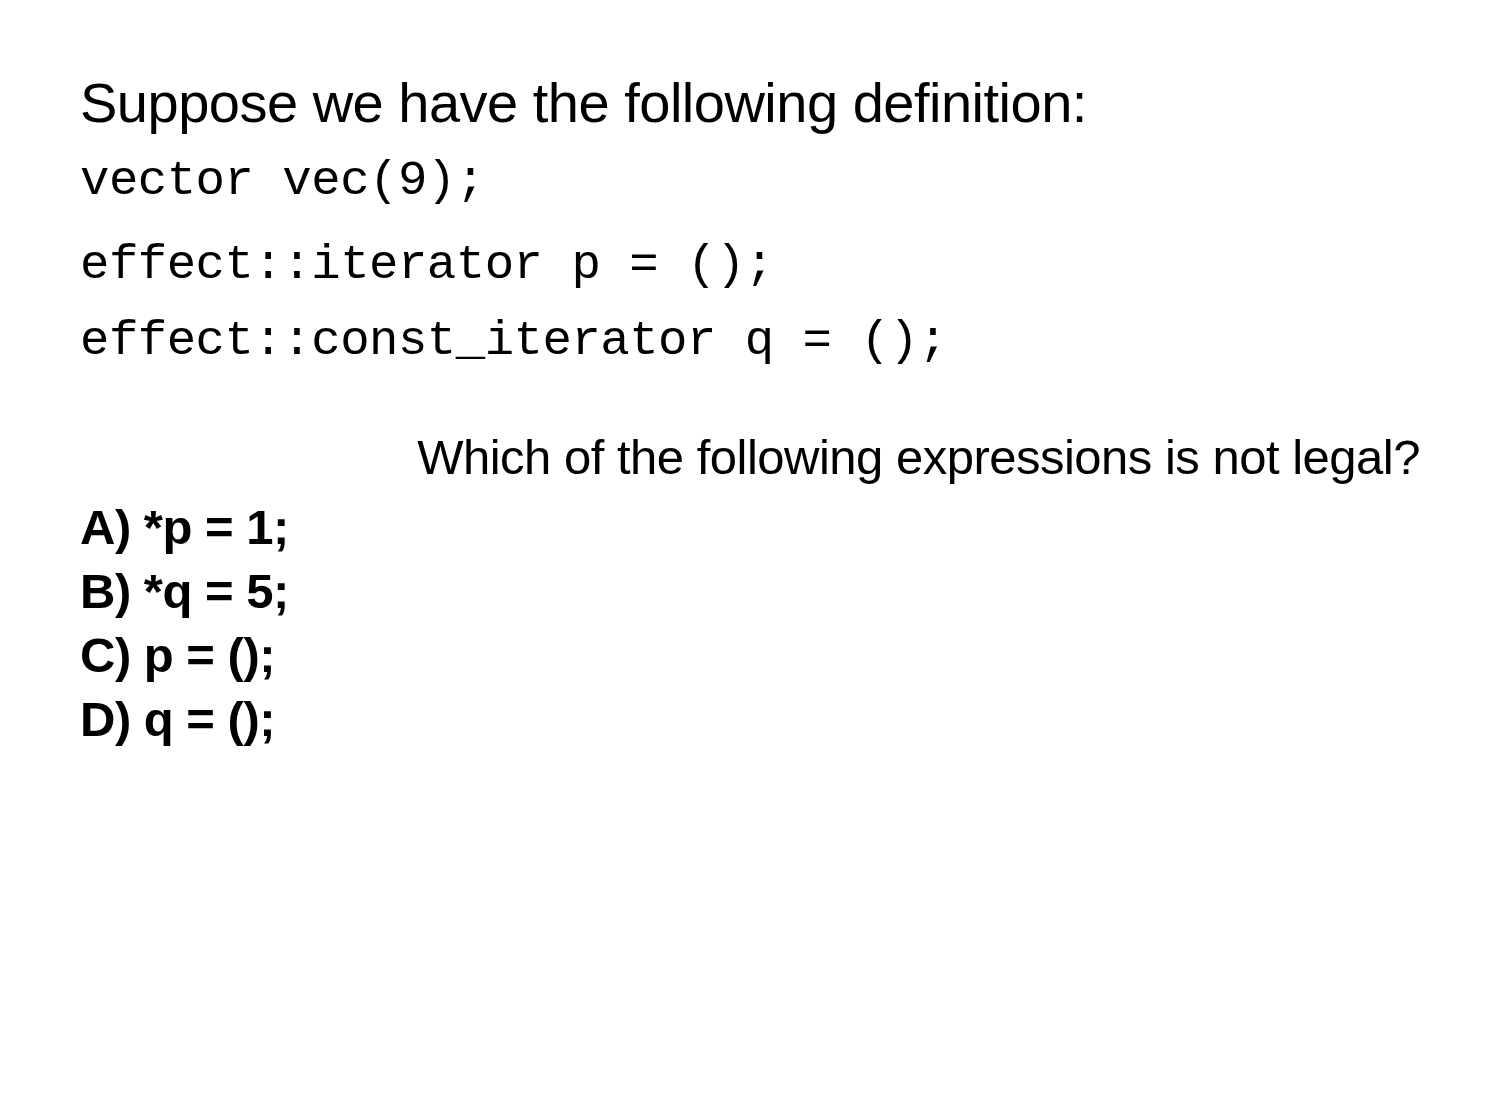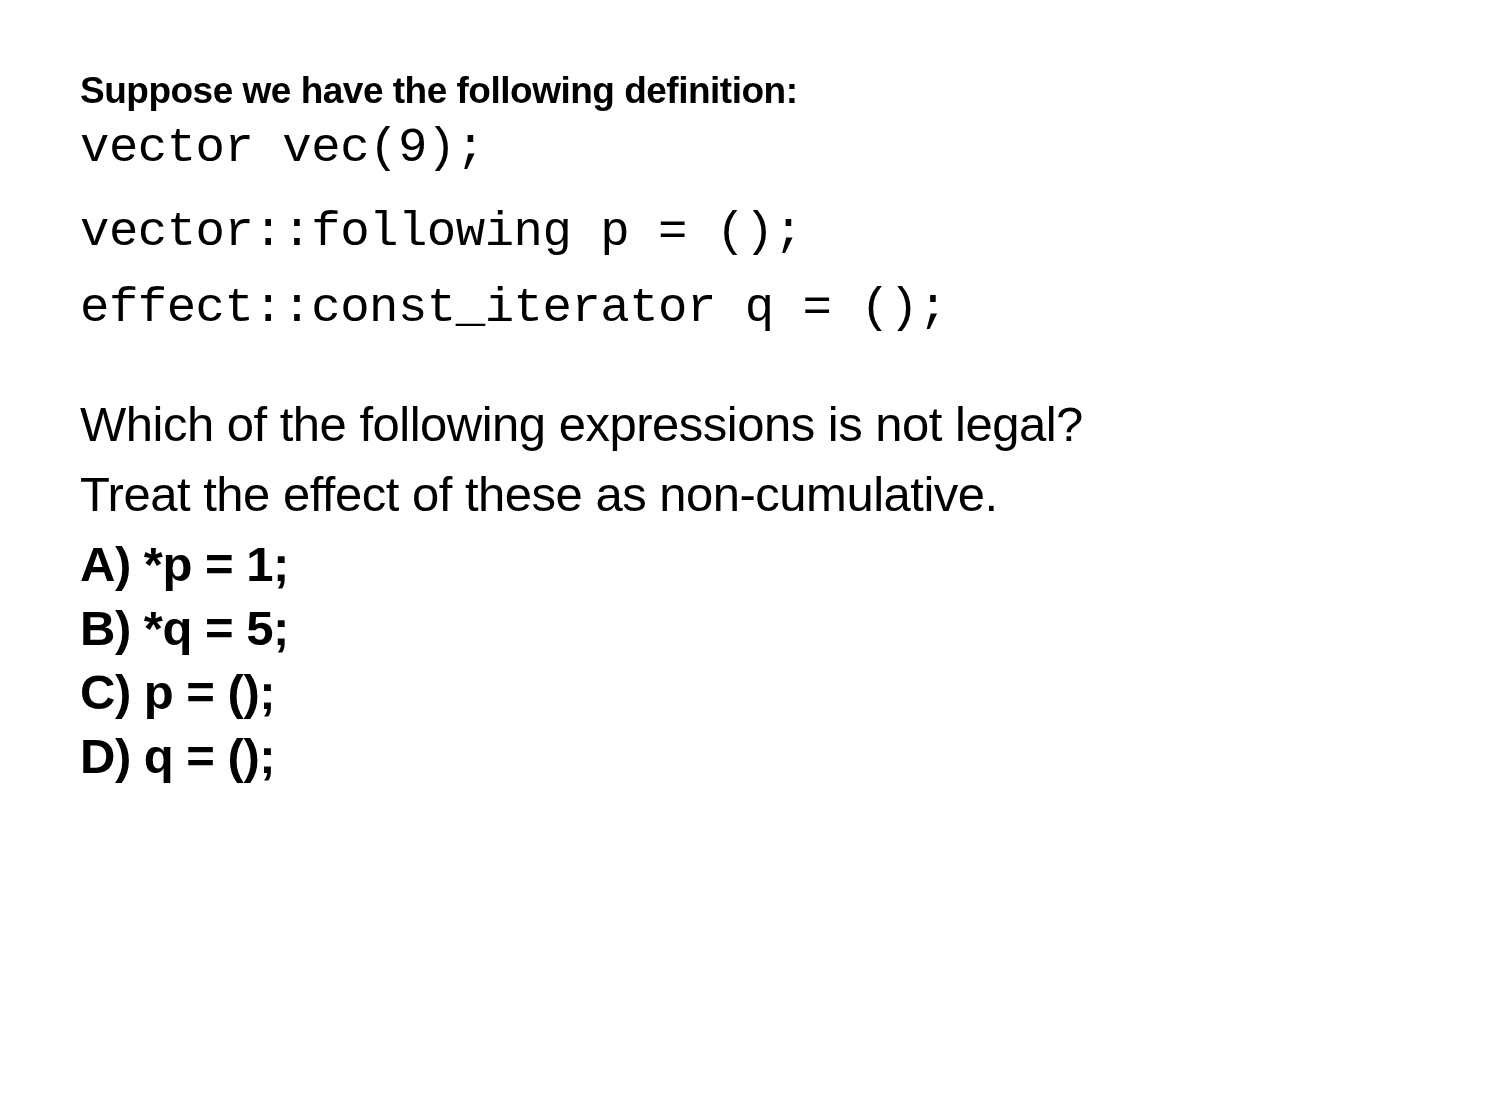--- a/index.html
+++ b/index.html
@@ -9,59 +9,59 @@
     height: 1096px;
     background: #ffffff;
     font-family: -apple-system, BlinkMacSystemFont, "Helvetica Neue", Arial, sans-serif;
     color: #000000;
   }
   .page {
     padding: 70px 80px 40px 80px;
     box-sizing: border-box;
   }
   .intro {
-    font-size: 37px;
-    font-weight: 700;
-    margin-bottom: 8px;
+    font-size: 56px;
+    font-weight: 400;
+    margin-bottom: 18px;
     letter-spacing: -0.5px;
   }
   .code {
     font-family: "Courier New", Courier, monospace;
     font-size: 49px;
     font-weight: 400;
     margin-bottom: 20px;
     letter-spacing: -0.5px;
   }
   .code.extra-gap {
     margin-top: 28px;
   }
   .gap {
     height: 40px;
   }
   .question {
     font-size: 49px;
     font-weight: 400;
     margin-bottom: 14px;
     letter-spacing: -0.5px;
+    text-align: right;
   }
   .option {
     font-size: 49px;
     font-weight: 700;
     margin-bottom: 8px;
     letter-spacing: -0.5px;
   }
 </style>
 </head>
 <body>
 
 <div class="page">
   <div class="intro">Suppose we have the following definition:</div>
   <div class="code">vector vec(9);</div>
-  <div class="code extra-gap">vector::following p = ();</div>
+  <div class="code extra-gap">effect::iterator p = ();</div>
   <div class="code">effect::const_iterator q = ();</div>
   <div class="gap"></div>
   <div class="question">Which of the following expressions is not legal?</div>
-  <div class="question">Treat the effect of these as non-cumulative.</div>
   <div class="option">A) *p = 1;</div>
   <div class="option">B) *q = 5;</div>
   <div class="option">C) p = ();</div>
   <div class="option">D) q = ();</div>
 </div>
 
 </body></html>

